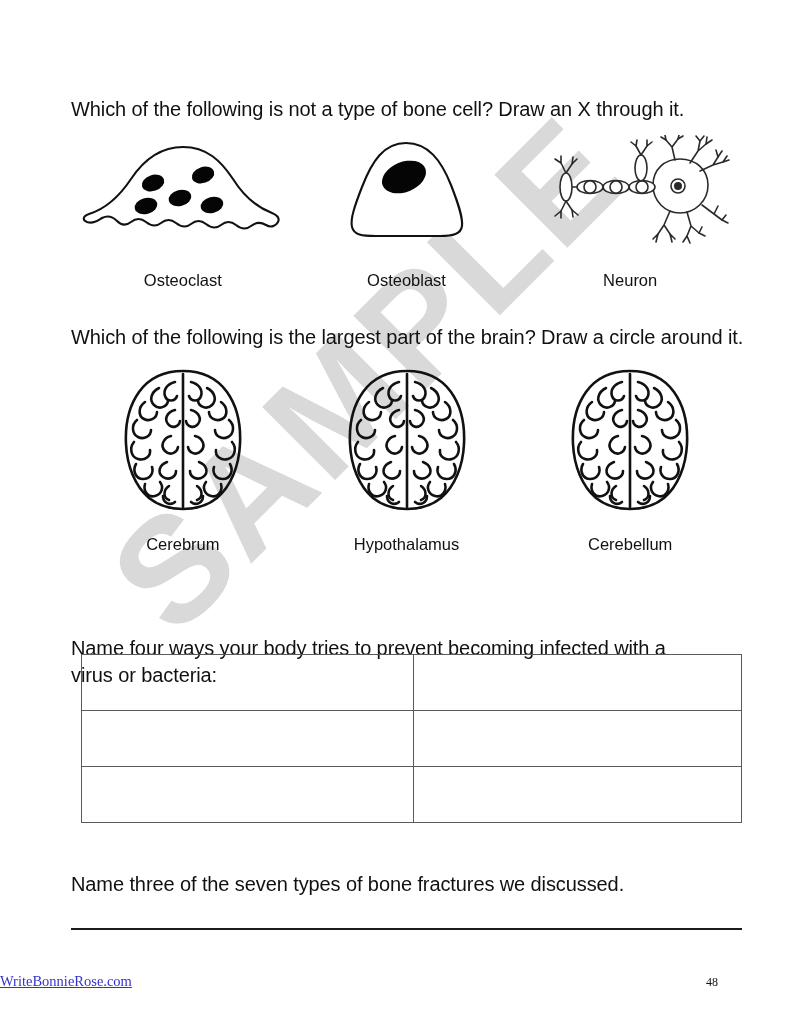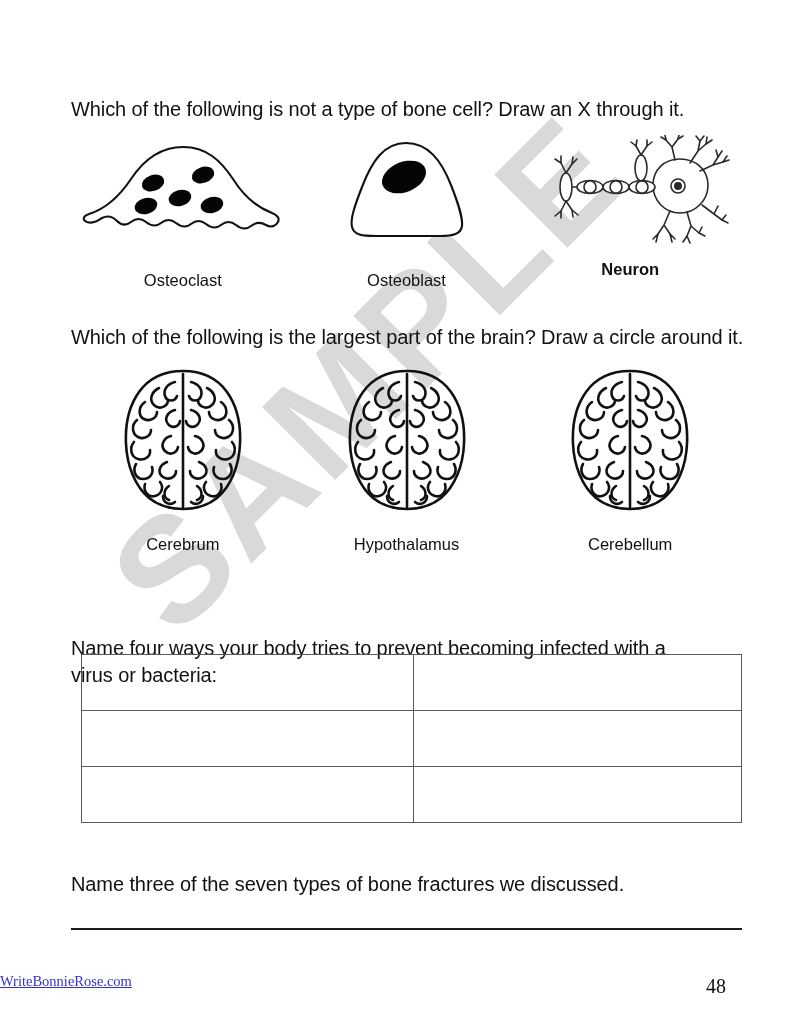--- a/index.html
+++ b/index.html
@@ -109,21 +109,21 @@
     color: #3333cc;
     text-decoration: underline;
   }
   #page-number {
     position: absolute;
     top: 975px;
     left: 706px;
     width: 40px;
     text-align: left;
     font-family: "Liberation Serif", serif;
-    font-size: 20px;
+    font-size: 12px;
     color: #111111;
   }
 </style>
 </head>
 <body>
 
 <div id="page">
 
   <svg id="watermark" viewBox="0 0 791 1024" xmlns="http://www.w3.org/2000/svg">
     <text x="175" y="640" transform="rotate(-45 175 640)">SAMPLE</text>
@@ -201,21 +201,21 @@
             <path d="M136 5 L131 2 M136 5 L135 0 M148 4 L153 1 M148 4 L149 0"></path>
 
             <path d="M140 76 L134 90 M134 90 L128 99 M134 90 L140 99"></path>
             <path d="M128 99 L123 104 M128 99 L126 107 M140 99 L145 104 M140 99 L142 107"></path>
             <path d="M157 77 L161 91 M161 91 L157 101 M161 91 L169 98"></path>
             <path d="M157 101 L153 107 M157 101 L160 108 M169 98 L175 101 M169 98 L172 92"></path>
             <path d="M172 70 L184 79 M184 79 L192 85 M184 79 L188 71"></path>
             <path d="M192 85 L198 88 M192 85 L196 80"></path>
           </g>
         </svg>
-        <div class="figure-label" style="margin-top:15px;font-weight:bold;">Neuron</div>
+        <div class="figure-label" style="margin-top:26px;">Neuron</div>
       </div>
     </div>
 
     <div class="qtext" style="left:71px; top:324px; width:690px;">Which of the following is the largest part of the brain? Draw a circle around it.</div>
 
     <div class="figure-row" style="top:366px;">
 
       <div class="figure-cell">
         <svg class="figure-art" width="128" height="145" viewBox="0 0 128 145" xmlns="http://www.w3.org/2000/svg">
           <g fill="none" stroke="#111111" stroke-width="2.6" stroke-linecap="round" stroke-linejoin="round">

